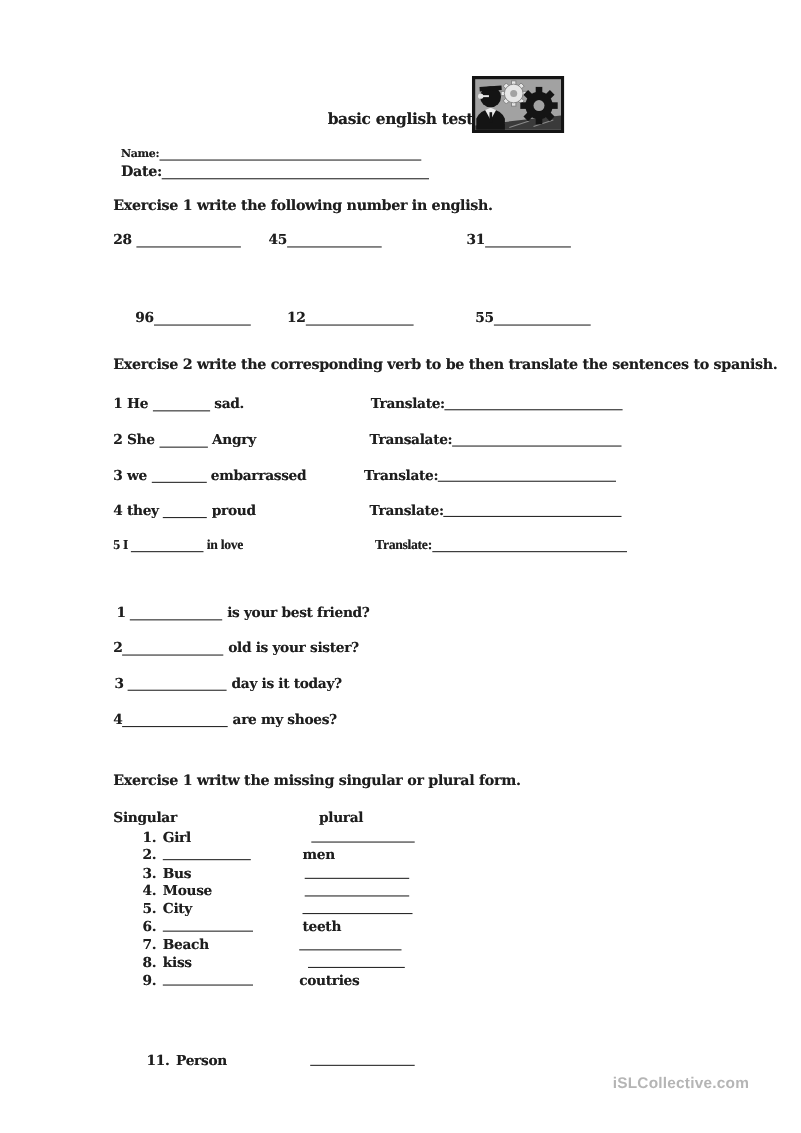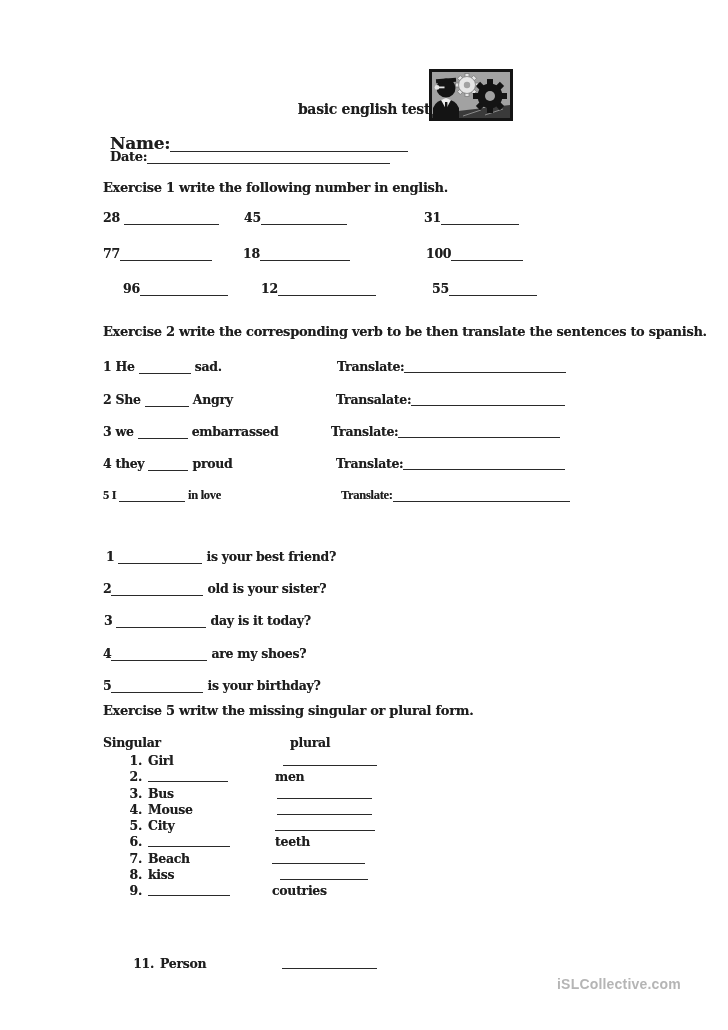--- a/index.html
+++ b/index.html
@@ -68,39 +68,34 @@
       <rect x="16" y="33" width="2.4" height="9" fill="#141414"></rect>
       <circle cx="17" cy="19" r="9.5" fill="#141414"></circle>
       <rect x="7" y="9.5" width="20" height="4" fill="#141414" transform="rotate(-4 17 11)"></rect>
       <rect x="7.5" y="17.5" width="8" height="1.8" fill="#e6e6e6"></rect>
       <circle cx="8" cy="18.4" r="2.4" fill="#e6e6e6"></circle>
     </svg>
   </div>
 
   <div class="title">basic english test</div>
 
-  <div class="abs" style="top:133px;left:110px;font-size:17px;">
+  <div class="abs" style="top:133px;left:110px;font-size:10px;">
     <span>Name:</span><span class="blank" style="width:238px"></span>
   </div>
   <div class="abs" style="top:149px;left:110px;font-size:13px;">
     <span>Date:</span><span class="blank" style="width:243px"></span>
   </div>
 
   <div class="abs heading" style="top:180px;left:103px;">Exercise 1 write the following number in english.</div>
 
   <div class="row" style="top:210px;">
     <span class="abs" style="left:103px"><span>28</span> <span class="blank" style="width:95px"></span></span>
     <span class="abs" style="left:244px"><span>45</span><span class="blank" style="width:86px"></span></span>
     <span class="abs" style="left:424px"><span>31</span><span class="blank" style="width:78px"></span></span>
   </div>
-  <div class="row" style="top:246px;">
-    <span class="abs" style="left:103px"><span>77</span><span class="blank" style="width:92px"></span></span>
-    <span class="abs" style="left:243px"><span>18</span><span class="blank" style="width:90px"></span></span>
-    <span class="abs" style="left:426px"><span>100</span><span class="blank" style="width:72px"></span></span>
-  </div>
   <div class="row" style="top:281px;margin-left:20px;">
     <span class="abs" style="left:103px"><span>96</span><span class="blank" style="width:88px"></span></span>
     <span class="abs" style="left:241px"><span>12</span><span class="blank" style="width:98px"></span></span>
     <span class="abs" style="left:412px"><span>55</span><span class="blank" style="width:88px"></span></span>
   </div>
 
   <div class="abs heading" style="top:324px;left:103px;">Exercise 2  write the corresponding  verb to be then translate the sentences to spanish.</div>
 
   <div class="row" style="top:359px;">
     <span class="abs" style="left:103px"><span>1 He</span> <span class="blank" style="width:52px"></span> <span>sad.</span></span>
@@ -144,25 +139,22 @@
   </div>
   <div class="row" style="top:581px;">
     <span class="abs" style="left:103px"><span>2</span><span class="blank" style="width:92px"></span> <span>old  is  your sister?</span></span>
   </div>
   <div class="row" style="top:613px;">
     <span class="abs" style="left:104px"><span>3</span> <span class="blank" style="width:90px"></span> <span>day is it today?</span></span>
   </div>
   <div class="row" style="top:646px;">
     <span class="abs" style="left:103px"><span>4</span><span class="blank" style="width:96px"></span> <span>are my shoes?</span></span>
   </div>
-  <div class="row" style="top:678px;">
-    <span class="abs" style="left:103px"><span>5</span><span class="blank" style="width:92px"></span> <span>is your birthday?</span></span>
-  </div>
-
-  <div class="abs heading" style="top:703px;left:103px;">Exercise 5  writw the missing singular or plural form.</div>
+
+  <div class="abs heading" style="top:703px;left:103px;">Exercise 1  writw the missing singular or plural form.</div>
 
   <div class="row" style="top:735px;">
     <span class="abs" style="left:103px">Singular</span>
     <span class="abs" style="left:290px">plural</span>
   </div>
 
   <div class="row" style="top:753px;">
     <span class="abs num-cell" style="left:116px">1.</span>
     <span class="abs" style="left:148px">Girl</span>
     <span class="abs blank" style="left:283px;width:94px"></span>

